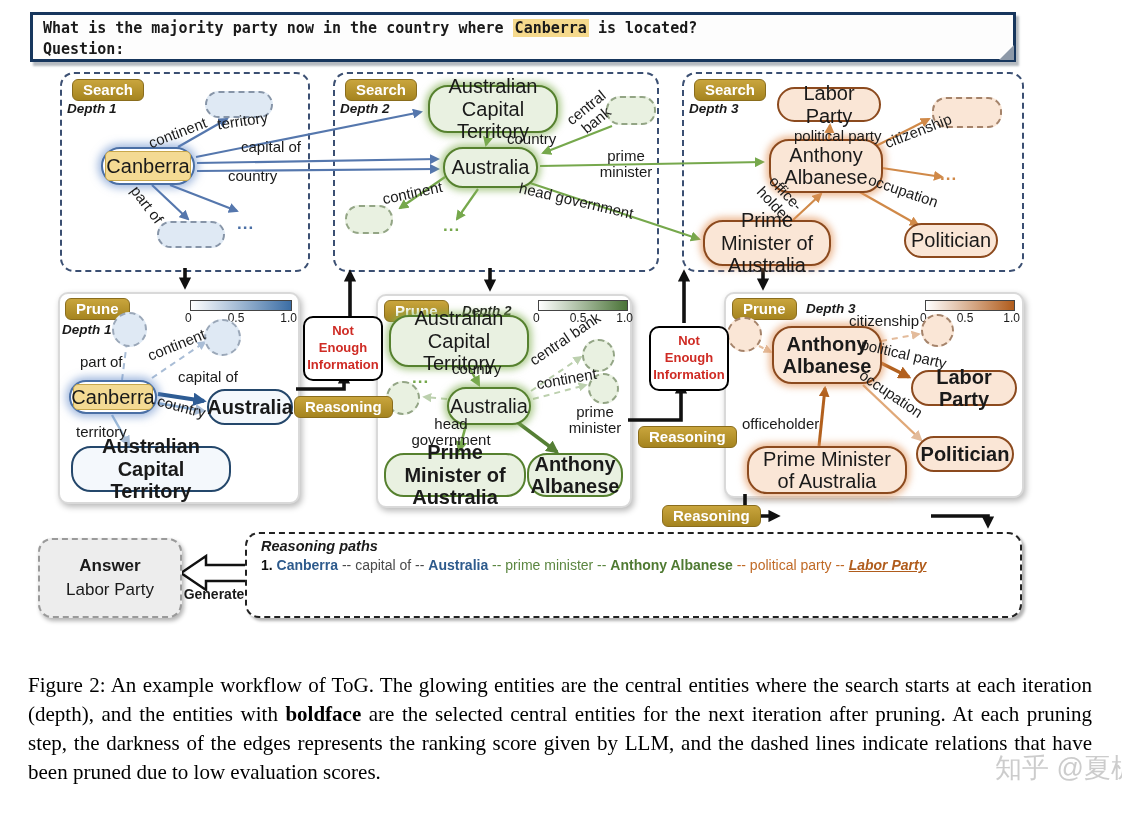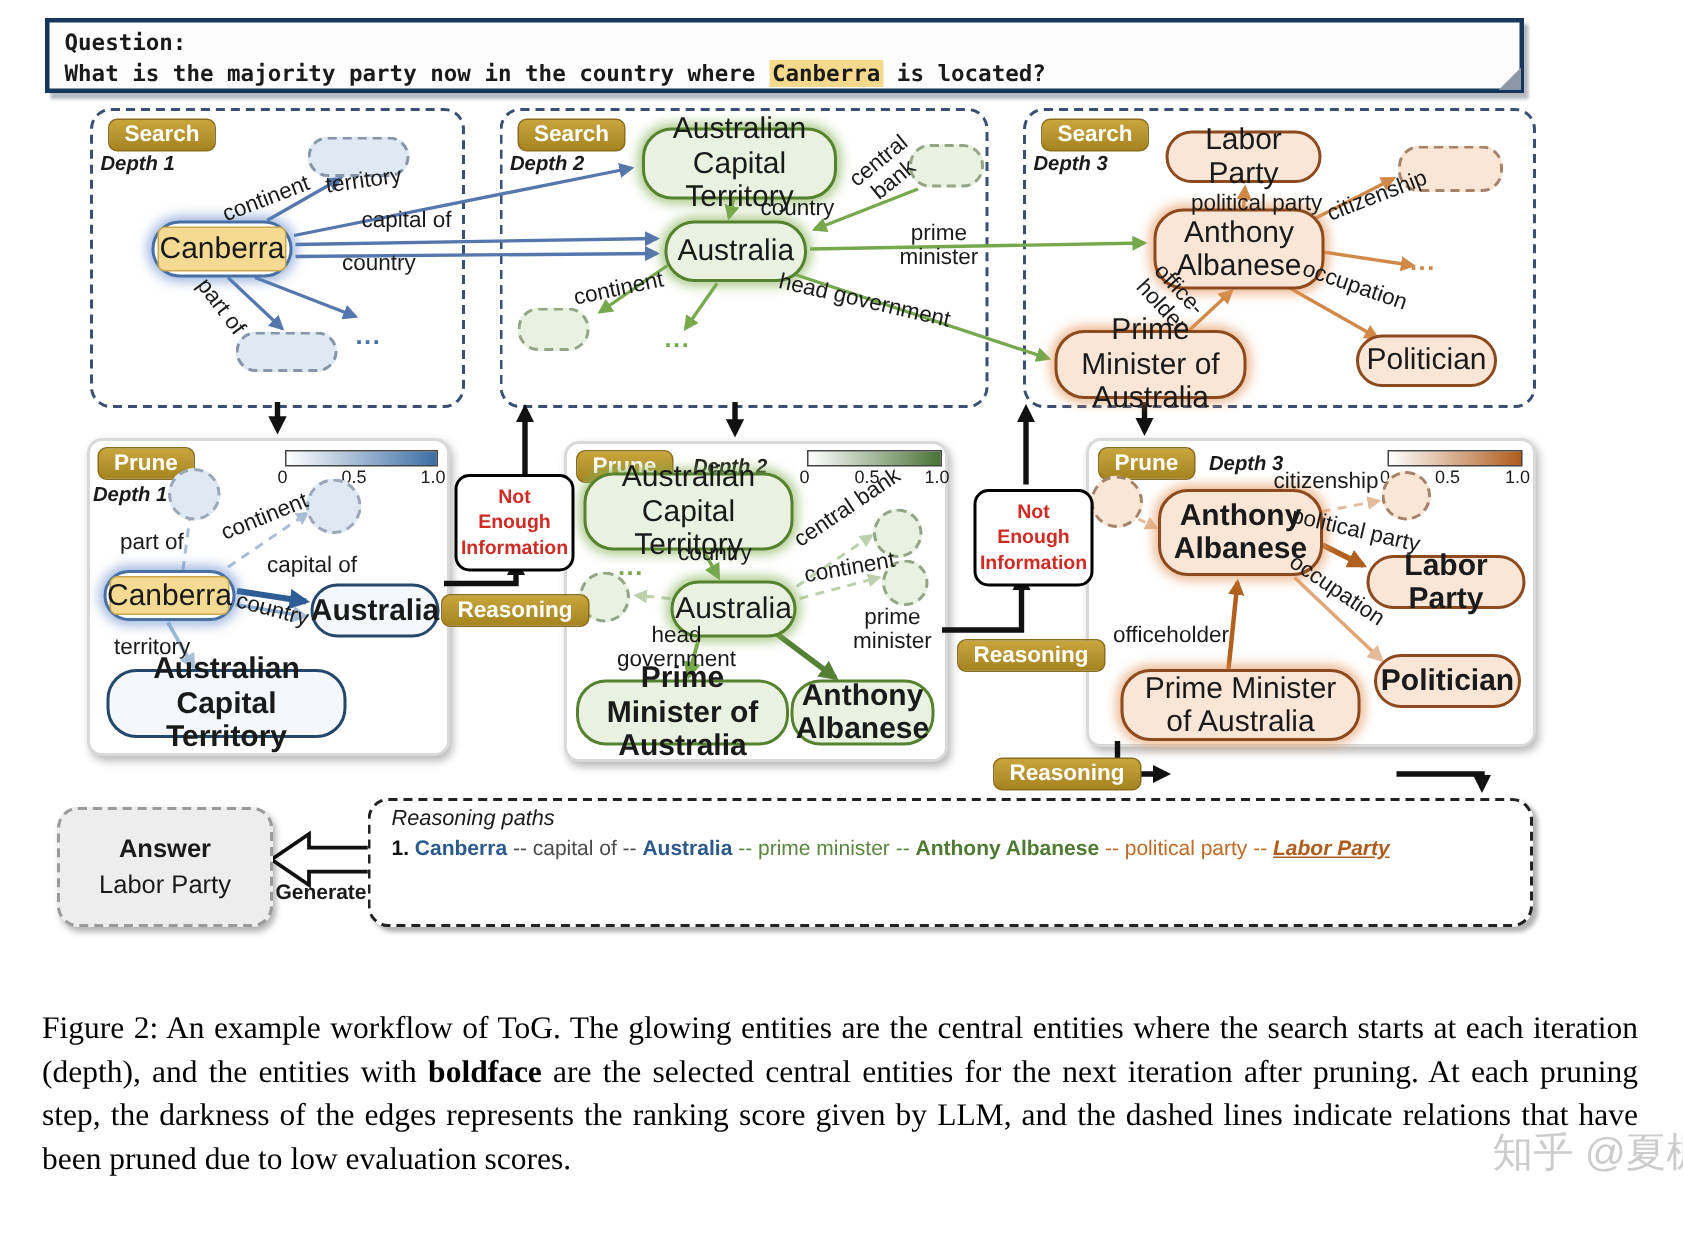--- a/index.html
+++ b/index.html
@@ -54,21 +54,21 @@
   .dots.b{color:#4a6fa5;} .dots.g{color:#76a84c;} .dots.o{color:#d08948;}
   
   .nei{position:absolute;width:72px;border:2px solid #000;border-radius:10px;background:#fff;
        color:#cf2b24;font-weight:700;font-size:13px;text-align:center;padding:5px 2px;z-index:2;line-height:1.3;}
   .ei{position:absolute;width:144px;border:2px solid #000;border-radius:8px;background:#fff;
       color:#3f7a2e;font-weight:700;font-size:14px;text-align:center;padding:2px 0 3px;z-index:2;}
   
   .pathsbox{position:absolute;left:245px;top:532px;width:777px;height:86px;background:#fff;
             border:2.5px dashed #222;border-radius:14px;box-shadow:3px 3px 3px rgba(0,0,0,.3);
             box-sizing:border-box;padding:4px 14px;z-index:2;font-size:14px;}
-  .ptitle{font-weight:400;font-style:italic;font-size:14.5px;margin-bottom:2px;}
+  .ptitle{font-weight:700;font-style:italic;font-size:14.5px;margin-bottom:2px;}
   .prow{line-height:19px;white-space:nowrap;}
   .pb-num{font-weight:700;color:#111;}
   .pb-blue{color:#2d5a8c;font-weight:700;}
   .pb-rel1{color:#4a4a4a;}
   .pb-green{color:#5b8640;}
   .pb-green-b{color:#4f7a32;font-weight:700;}
   .pb-orange{color:#c06a26;}
   .pb-orange-b{color:#b05c1c;font-weight:700;}
   .uline{font-style:italic;text-decoration:underline;}
   
@@ -183,22 +183,22 @@
       <polyline points="628,420 681,420 681,385" marker-end="url(#mk-k)"></polyline>
       <line x1="684" y1="323" x2="684" y2="273" marker-end="url(#mk-k)"></line>
       <line x1="763" y1="268" x2="763" y2="287" marker-end="url(#mk-k)"></line>
       <polyline points="745,494 745,516 777,516" marker-end="url(#mk-k)"></polyline>
       <polyline points="931,516 988,516 988,525" marker-end="url(#mk-k)"></polyline>
     </g>
     <polygon points="181,573 206,556 206,565 248,565 248,581 206,581 206,590" fill="#fff" stroke="#111" stroke-width="2.5"></polygon>
   </svg>
 
   <div class="qbox">
+    <div><span>What is the majority party now in the country where </span><span class="hl">Canberra</span><span> is located?</span></div>
     <div>Question:</div>
-    <div><span>What is the majority party now in the country where </span><span class="hl">Canberra</span><span> is located?</span></div>
     <div class="qfold"></div>
   </div>
 
   <div class="badge" style="left:72px;top:79px;">Search</div>
   <div class="depth" style="left:67px;top:101px;">Depth 1</div>
   <div class="dashed-node" style="left:205px;top:91px;width:68px;height:27px;"></div>
   <div class="node canb" style="left:101px;top:147px;width:94px;height:38px;">
       <div class="inner">Canberra</div>
     </div>
   <div class="dashed-node" style="left:157px;top:221px;width:68px;height:27px;"></div>

